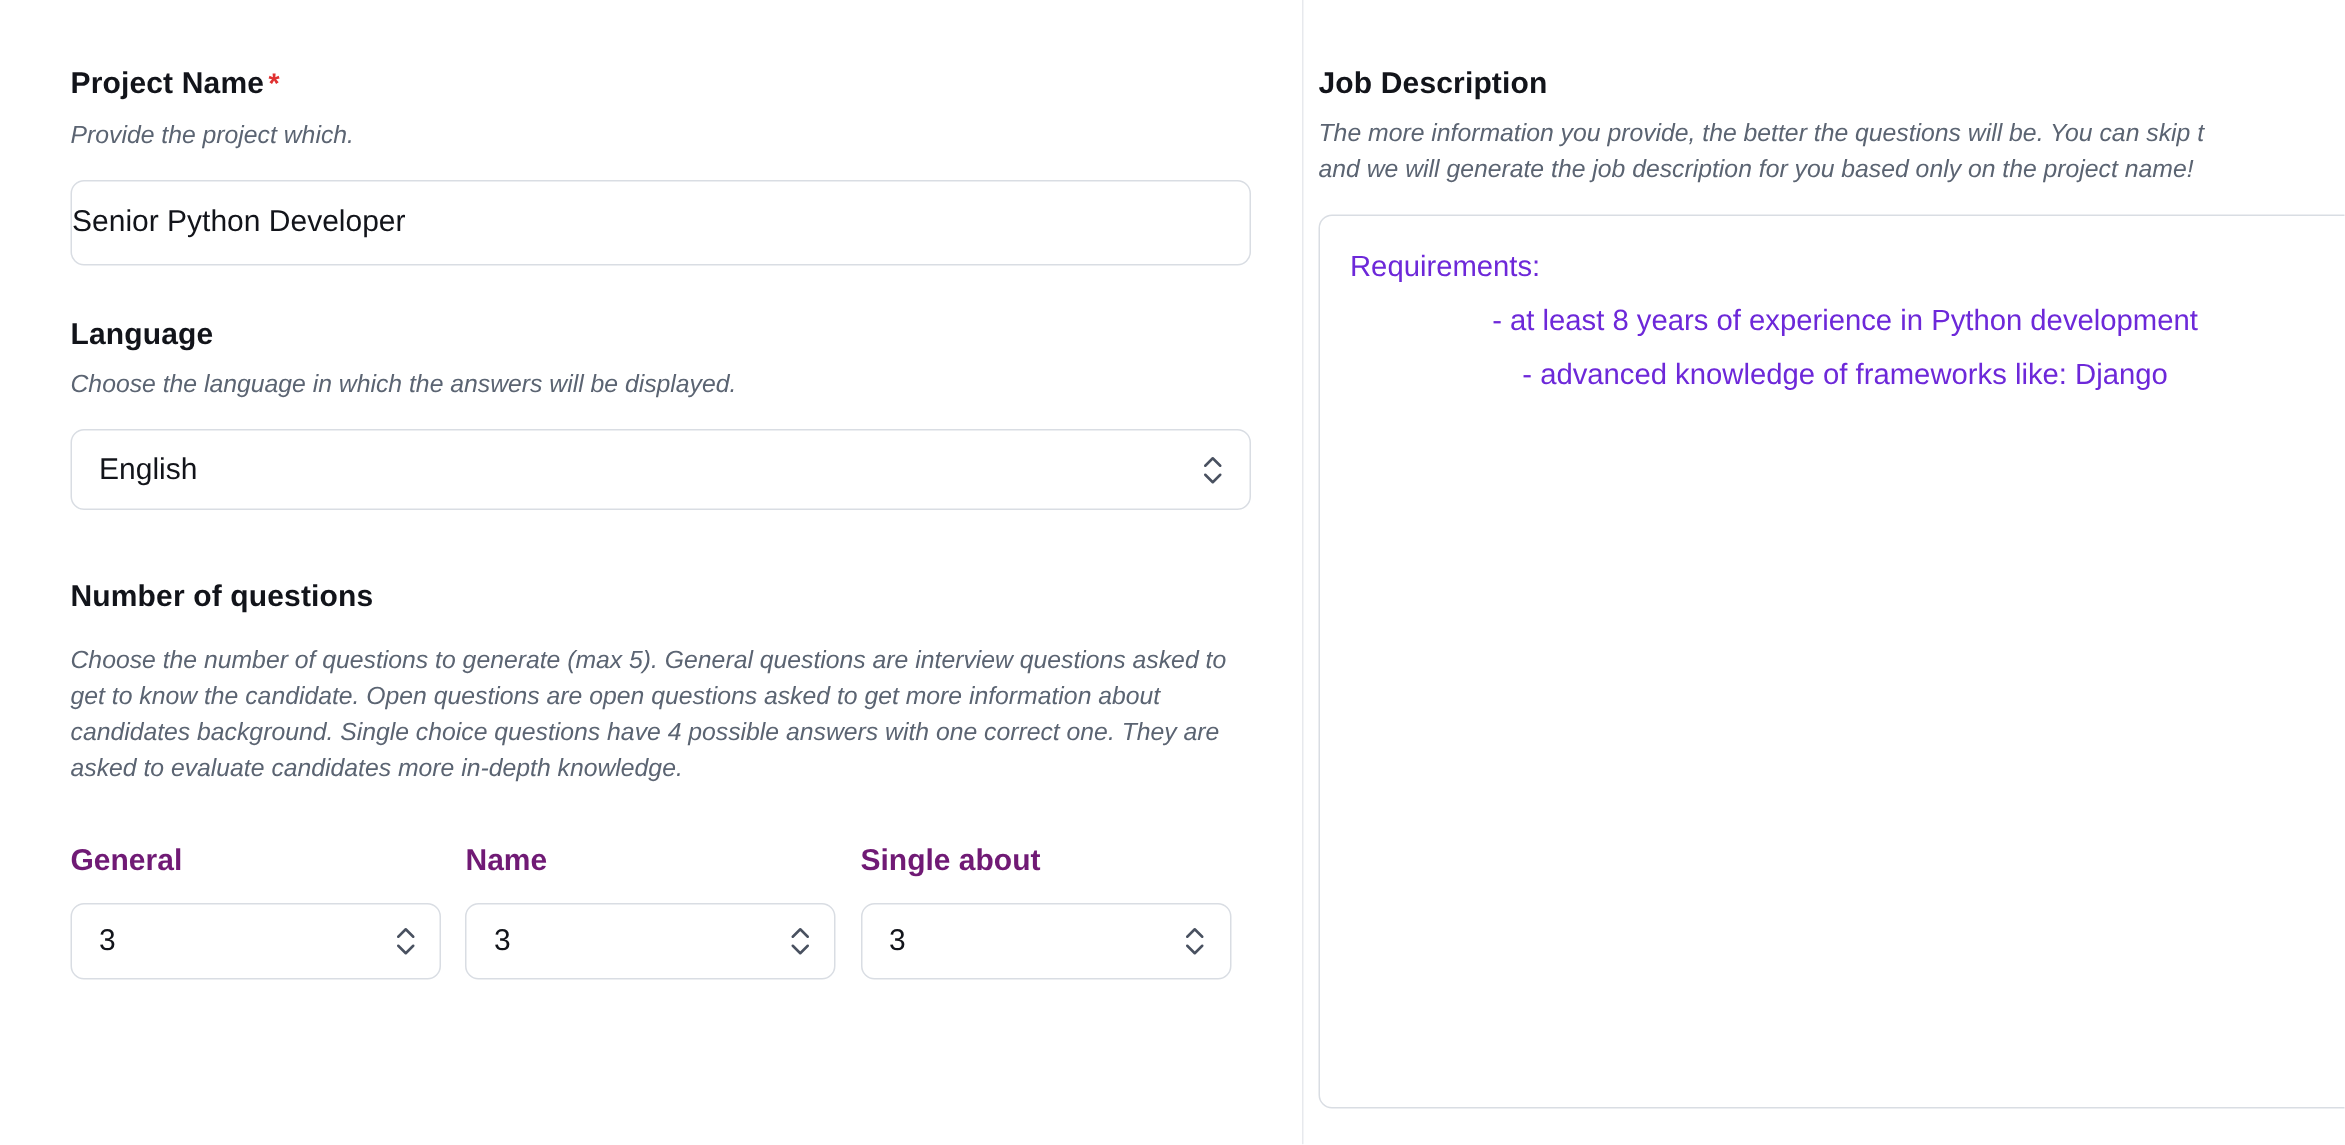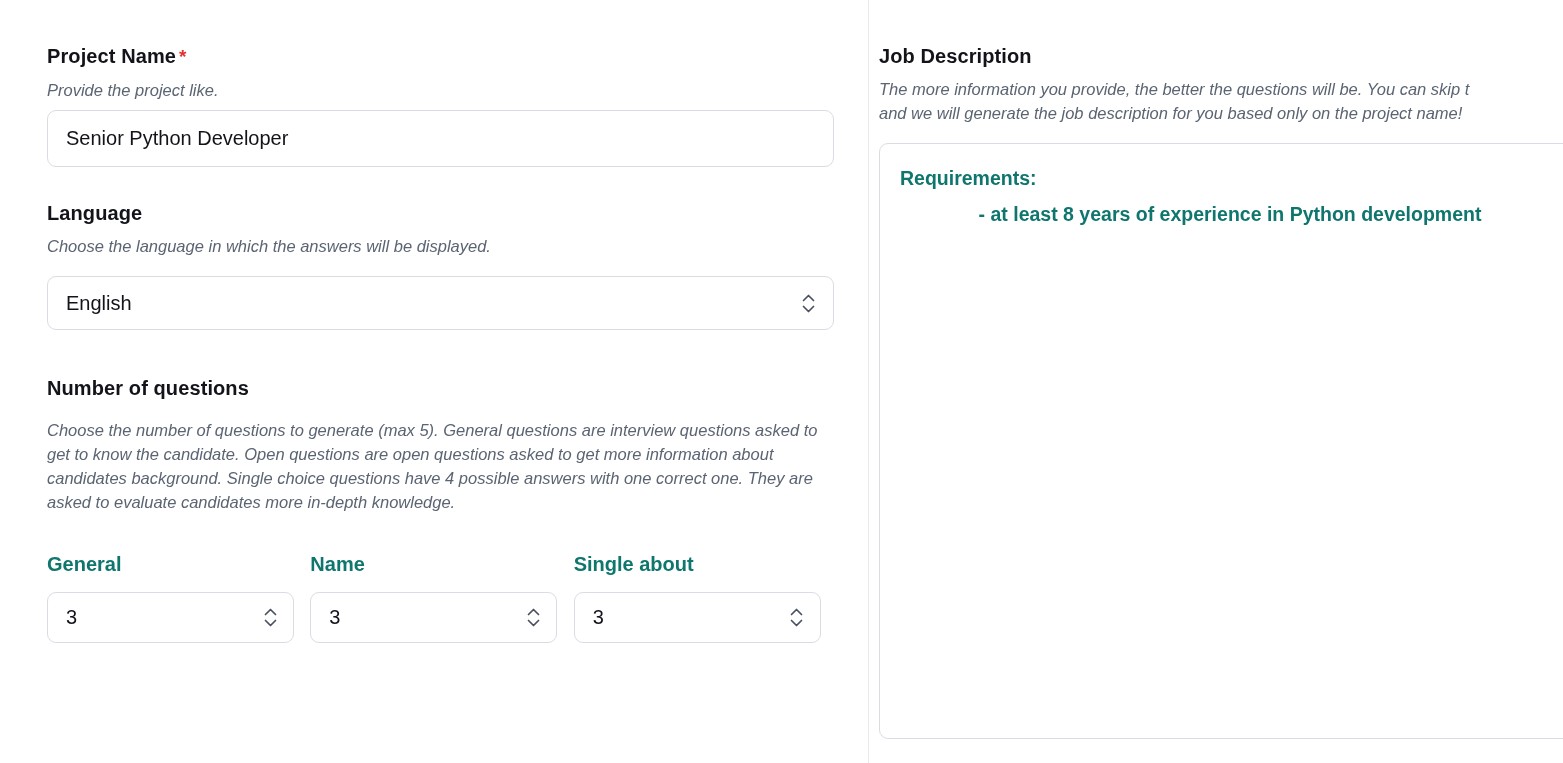--- a/index.html
+++ b/index.html
@@ -44,29 +44,29 @@
   }
   .help-text {
     font-size: 16.5px;
     font-style: italic;
     color: #5b6472;
     margin: 9px 0 0 0;
     line-height: 24px;
   }
 
   .text-input {
-    margin-top: 8px;
+    margin-top: 18px;
     width: 787px;
     height: 57px;
     border: 1.5px solid #d9dde3;
     border-radius: 9px;
     background: #ffffff;
     display: flex;
     align-items: center;
-    padding: 0 18px;
+    padding: 0 0;
     font-size: 20px;
     color: #12141a;
   }
 
   .select-box {
     margin-top: 18px;
     width: 787px;
     height: 54px;
     border: 1.5px solid #d9dde3;
     border-radius: 9px;
@@ -98,21 +98,21 @@
     gap: 0;
   }
   .num-field { width: 269px; margin-right: 0; }
   .num-field + .num-field { margin-left: 0; }
   .num-field:nth-child(1) { margin-left: 0; }
   .num-field:nth-child(2) { margin-left: 0; }
 
   .num-label {
     font-size: 20px;
     font-weight: bold;
-    color: #0f766e;
+    color: #701a75;
     line-height: 24px;
   }
   .num-input {
     margin-top: 16px;
     width: 247px;
     height: 51px;
     border: 1.5px solid #d9dde3;
     border-radius: 9px;
     background: #ffffff;
     display: flex;
@@ -153,39 +153,38 @@
     width: 700px;
     height: 596px;
     border: 1.5px solid #d9dde3;
     border-radius: 9px;
     background: #ffffff;
     padding: 16px 20px;
     overflow: hidden;
   }
   .ta-line {
     font-size: 19.5px;
-    color: #0f766e;
+    color: #6d28d9;
     line-height: 36px;
     white-space: pre;
-    font-weight: bold;
   }
   .ta-line.indent { padding-left: 2px; text-align: center; }
 </style>
 </head>
 <body>
 
 <div class="page">
 
   <div class="left-col">
 
     <div>
       <div class="field-label">
         <span>Project Name</span><span class="req-star">*</span>
       </div>
-      <p class="help-text">Provide the project like.</p>
+      <p class="help-text">Provide the project which.</p>
       <div class="text-input">
         <span placeholder="">Senior Python Developer</span>
       </div>
     </div>
 
     <div class="section-gap"></div>
 
     <div>
       <div class="field-label">Language</div>
       <p class="help-text">Choose the language in which the answers will be displayed.</p>
@@ -260,16 +259,17 @@
   <div class="v-divider"></div>
 
   <div class="right-col">
     <div class="field-label">Job Description</div>
     <p class="jd-help">The more information you provide, the better the questions will be. You can skip t</p>
     <p class="jd-help" style="margin-top:0;">and we will generate the job description for you based only on the project name!</p>
 
     <div class="textarea-box">
       <div class="ta-line">Requirements:</div>
       <div class="ta-line indent">- at least 8 years of experience in Python development</div>
+      <div class="ta-line indent">- advanced knowledge of frameworks like: Django</div>
     </div>
   </div>
 
 </div>
 
 </body></html>

